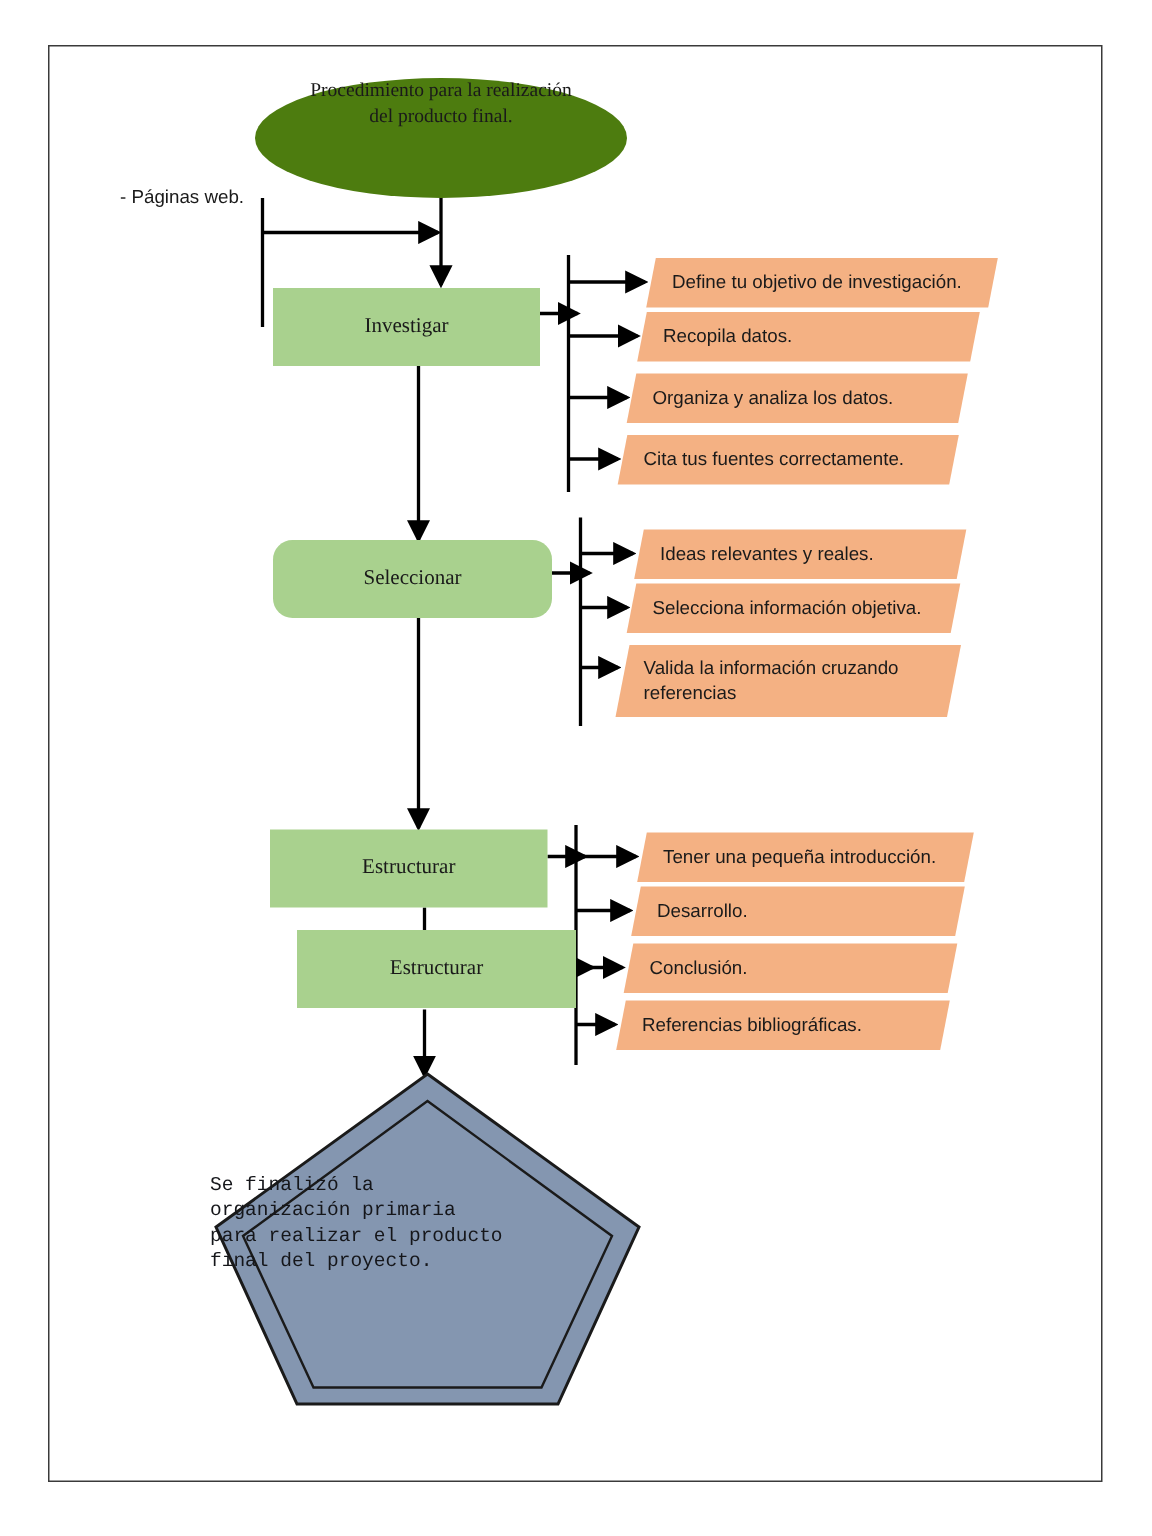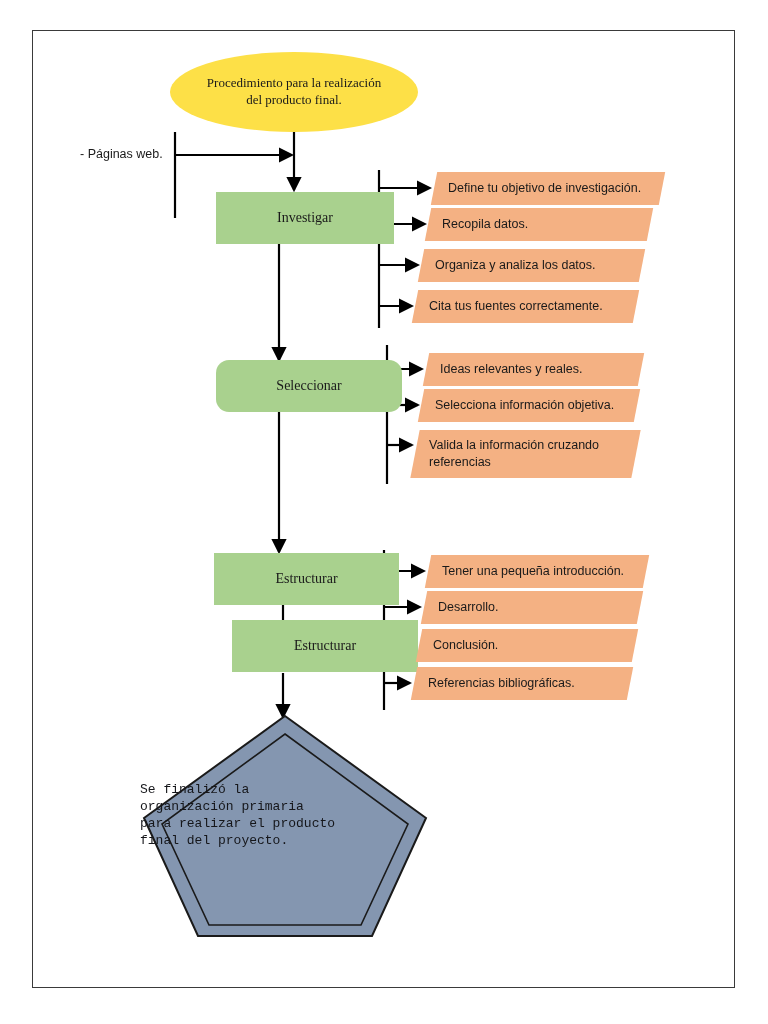--- a/index.html
+++ b/index.html
@@ -43,23 +43,22 @@
   }
 
   
   .start-ellipse {
     position: absolute;
     left: 170px;
     top: 52px;
     width: 248px;
     height: 80px;
     border-radius: 50%;
-    background: #fde047;
+    background: #4d7c0f;
     display: flex;
-    align-items: center;
     justify-content: center;
     text-align: center;
     box-sizing: border-box;
   }
   .start-ellipse .txt {
     font-family: "Liberation Serif", serif;
     font-size: 13px;
     line-height: 1.28;
     color: #1a1a1a;
     width: 175px;
@@ -72,32 +71,30 @@
     top: 116px;
     width: 110px;
   }
   .source-list .src-item {
     font-family: "Liberation Sans", sans-serif;
     font-size: 12.5px;
     color: #1a1a1a;
     height: 31px;
     line-height: 31px;
     white-space: nowrap;
-    margin-top: 23px;
   }
 
   
   .proc-box {
     position: absolute;
     background: #A9D18E;
     display: flex;
     align-items: center;
     justify-content: center;
     box-sizing: border-box;
-    margin-left: 34px;
   }
   .proc-box .txt {
     font-family: "Liberation Serif", serif;
     font-size: 14px;
     color: #1a1a1a;
   }
 
   
   .para {
     position: absolute;

